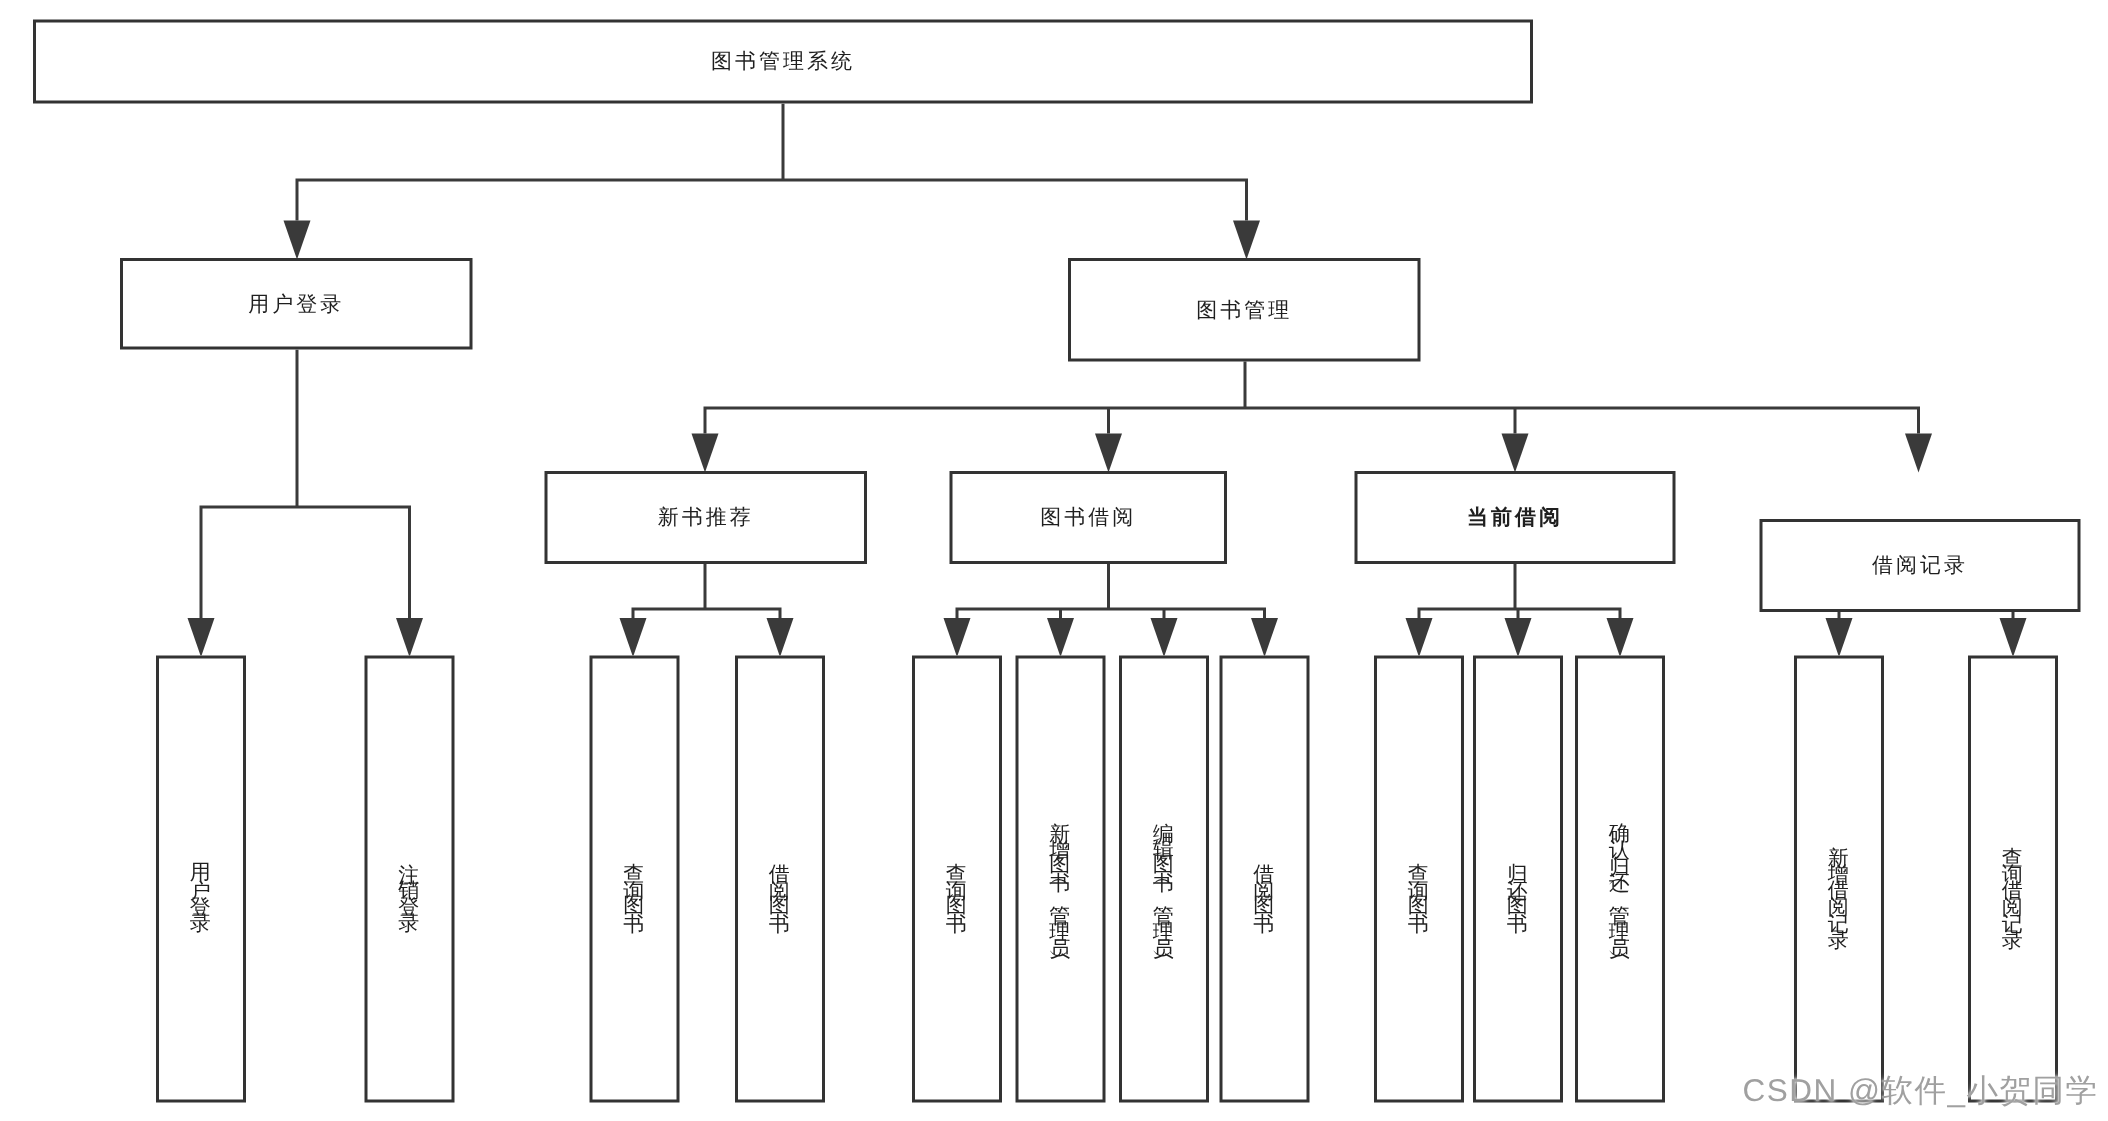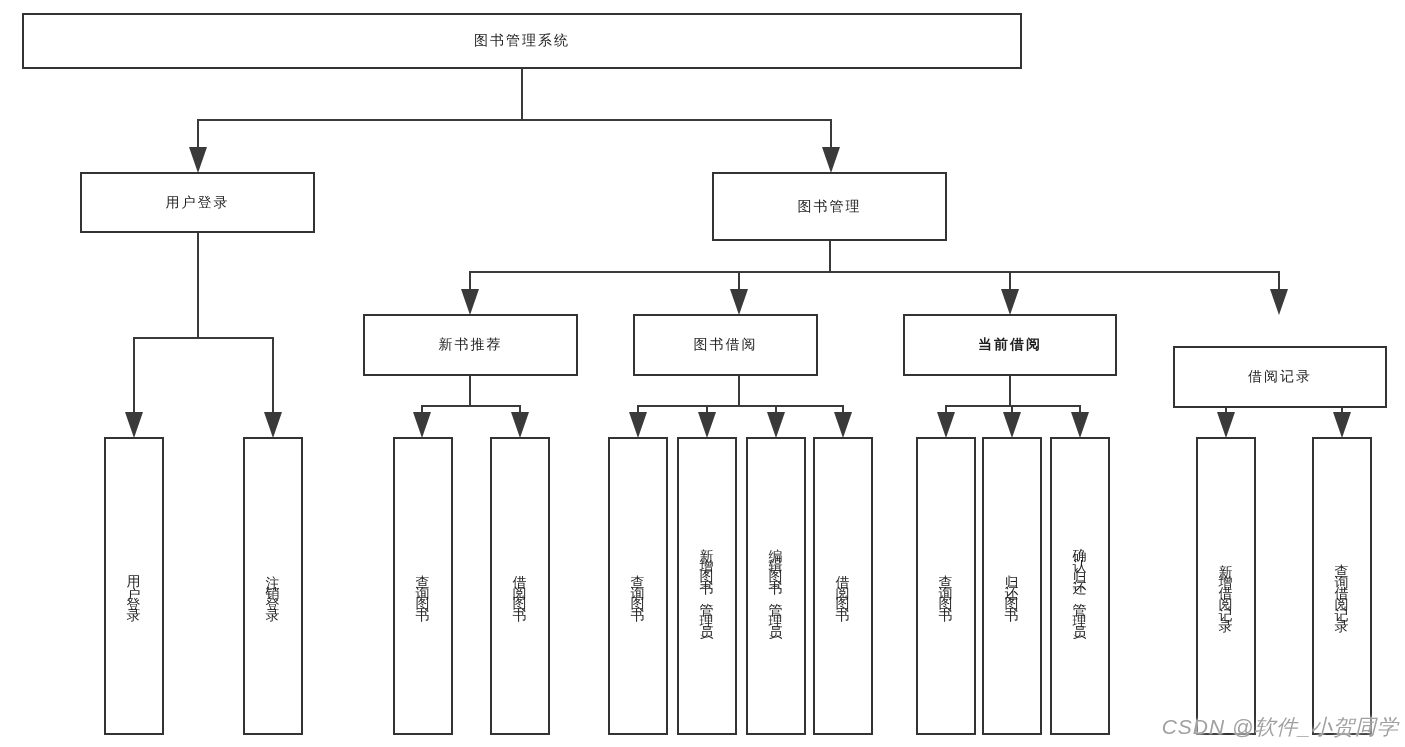--- a/index.html
+++ b/index.html
@@ -39,21 +39,20 @@
   }
   #watermark {
     position: absolute;
     right: 6px;
     bottom: 6px;
     font-size: 21px;
     color: #a0a0a0;
     letter-spacing: 1px;
     text-shadow: 0 0 2px #ffffff, 0 0 4px #ffffff;
     z-index: 5;
-    font-style: italic;
   }
 </style>
 </head>
 <body>
 
 <div id="stage">
 
   <svg id="connectors" viewBox="0 0 1405 747" xmlns="http://www.w3.org/2000/svg">
     <g stroke="#3a3a3a" stroke-width="2" fill="none">
       <path d="M522 69 V121 M197 120 H832 M198 120 V147 M831 120 V147"></path>

